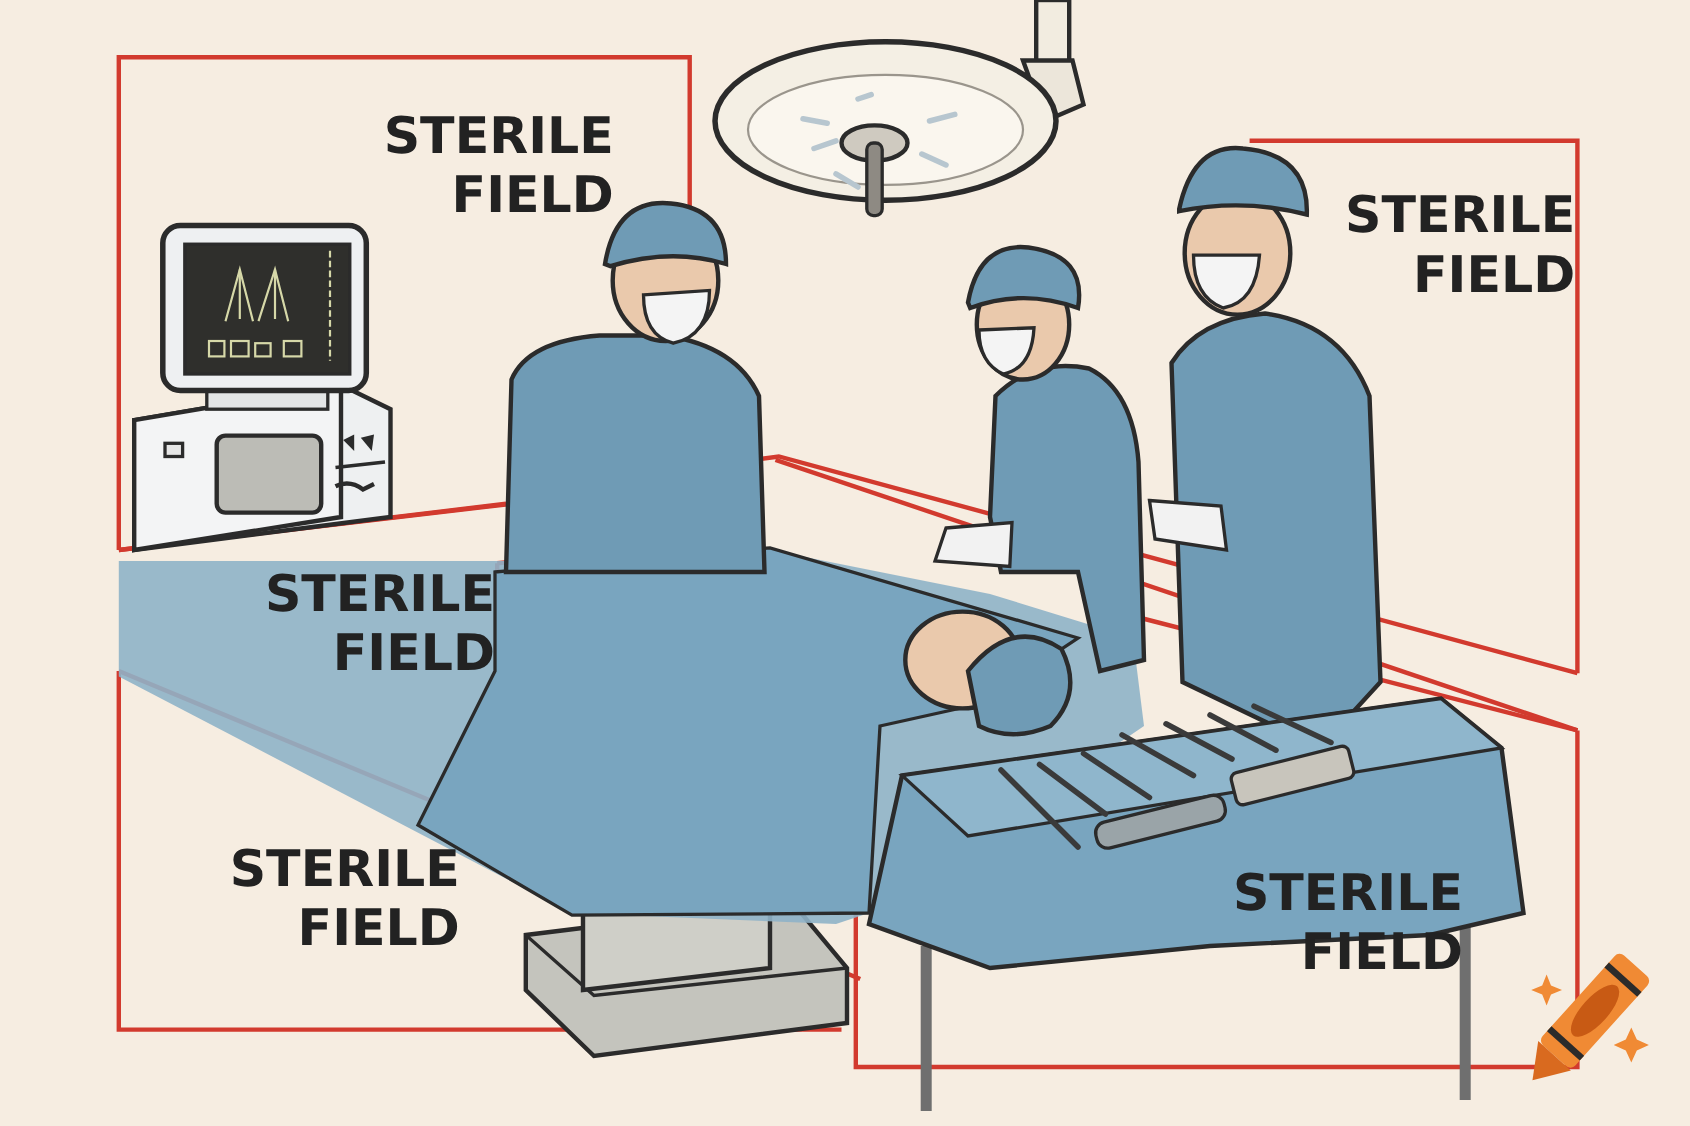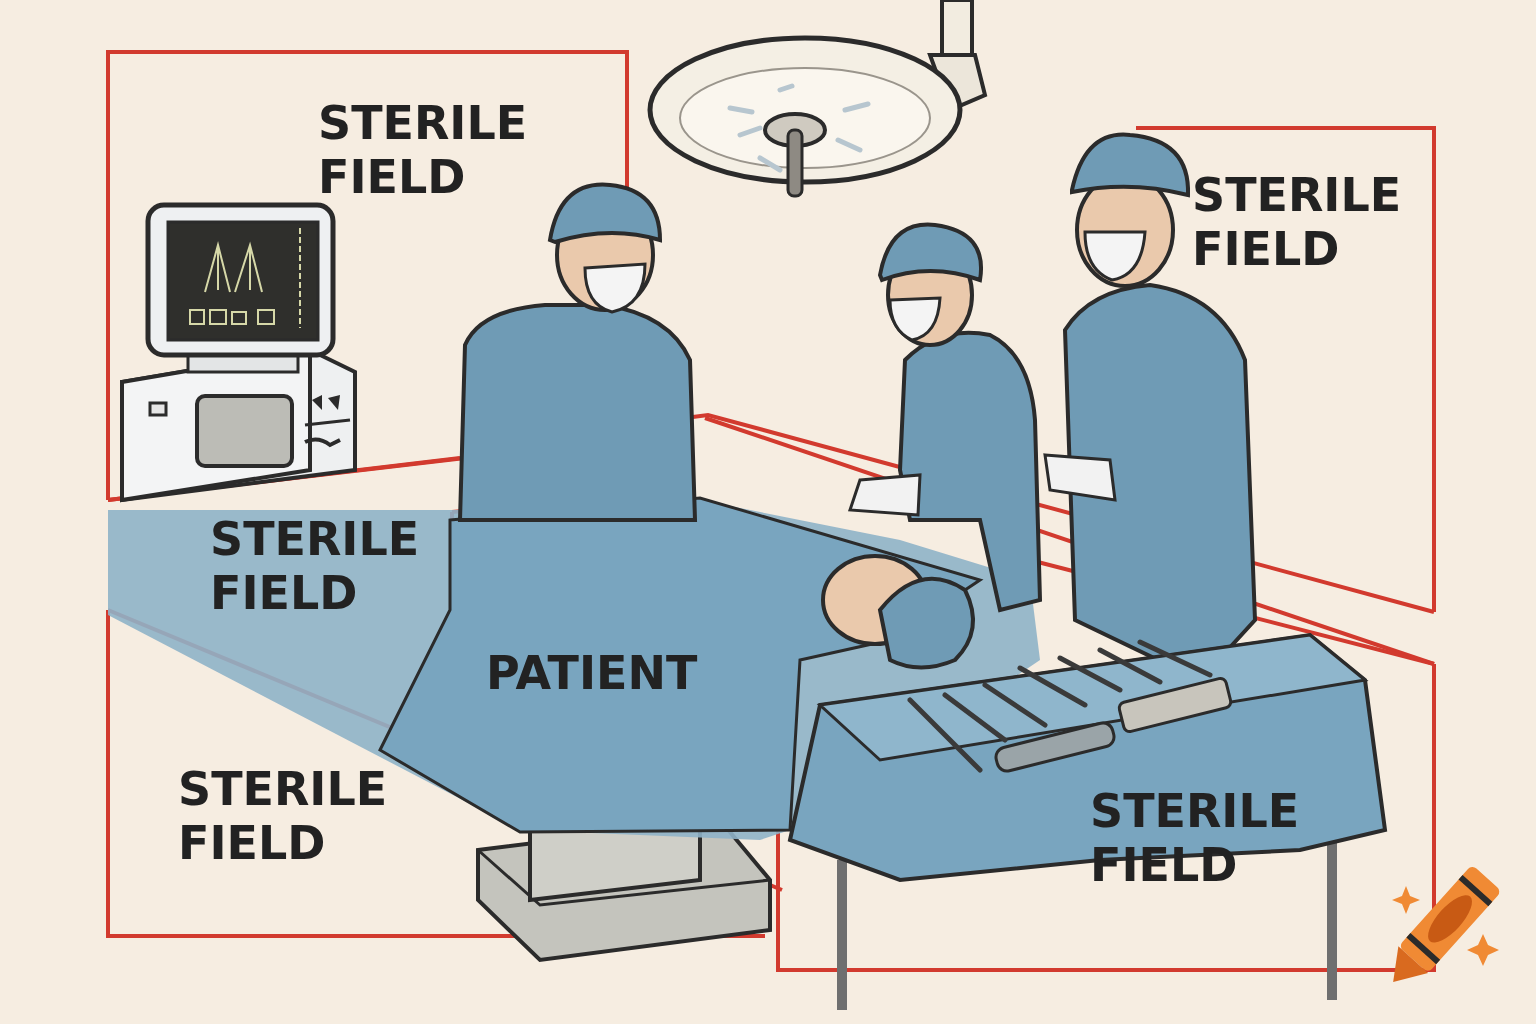--- a/index.html
+++ b/index.html
@@ -10,21 +10,21 @@
   }
   .stage { position: relative; width: 1536px; height: 1024px; }
   svg.scene { position: absolute; left: 0; top: 0; }
   .label {
     position: absolute;
     font-family: "DejaVu Sans", sans-serif;
     font-weight: bold;
     color: #222222;
     font-size: 46px;
     line-height: 54px;
-    text-align: left;
+    text-align: right;
     letter-spacing: 0px;
     white-space: nowrap;
   }
 </style>
 </head>
 <body>
 
 <div class="stage">
 
 <svg class="scene" width="1536" height="1024" viewBox="0 0 1536 1024">
@@ -177,15 +177,14 @@
 <div class="label" style="left:178px; top:762px; width:240px;">
   <div>STERILE</div>
   <div>FIELD</div>
 </div>
 
 <div class="label" style="left:1090px; top:784px; width:240px;">
   <div>STERILE</div>
   <div>FIELD</div>
 </div>
 
-<div class="label" style="left:486px; top:646px; width:240px;">PATIENT</div>
 
 </div>
 
 </body></html>

